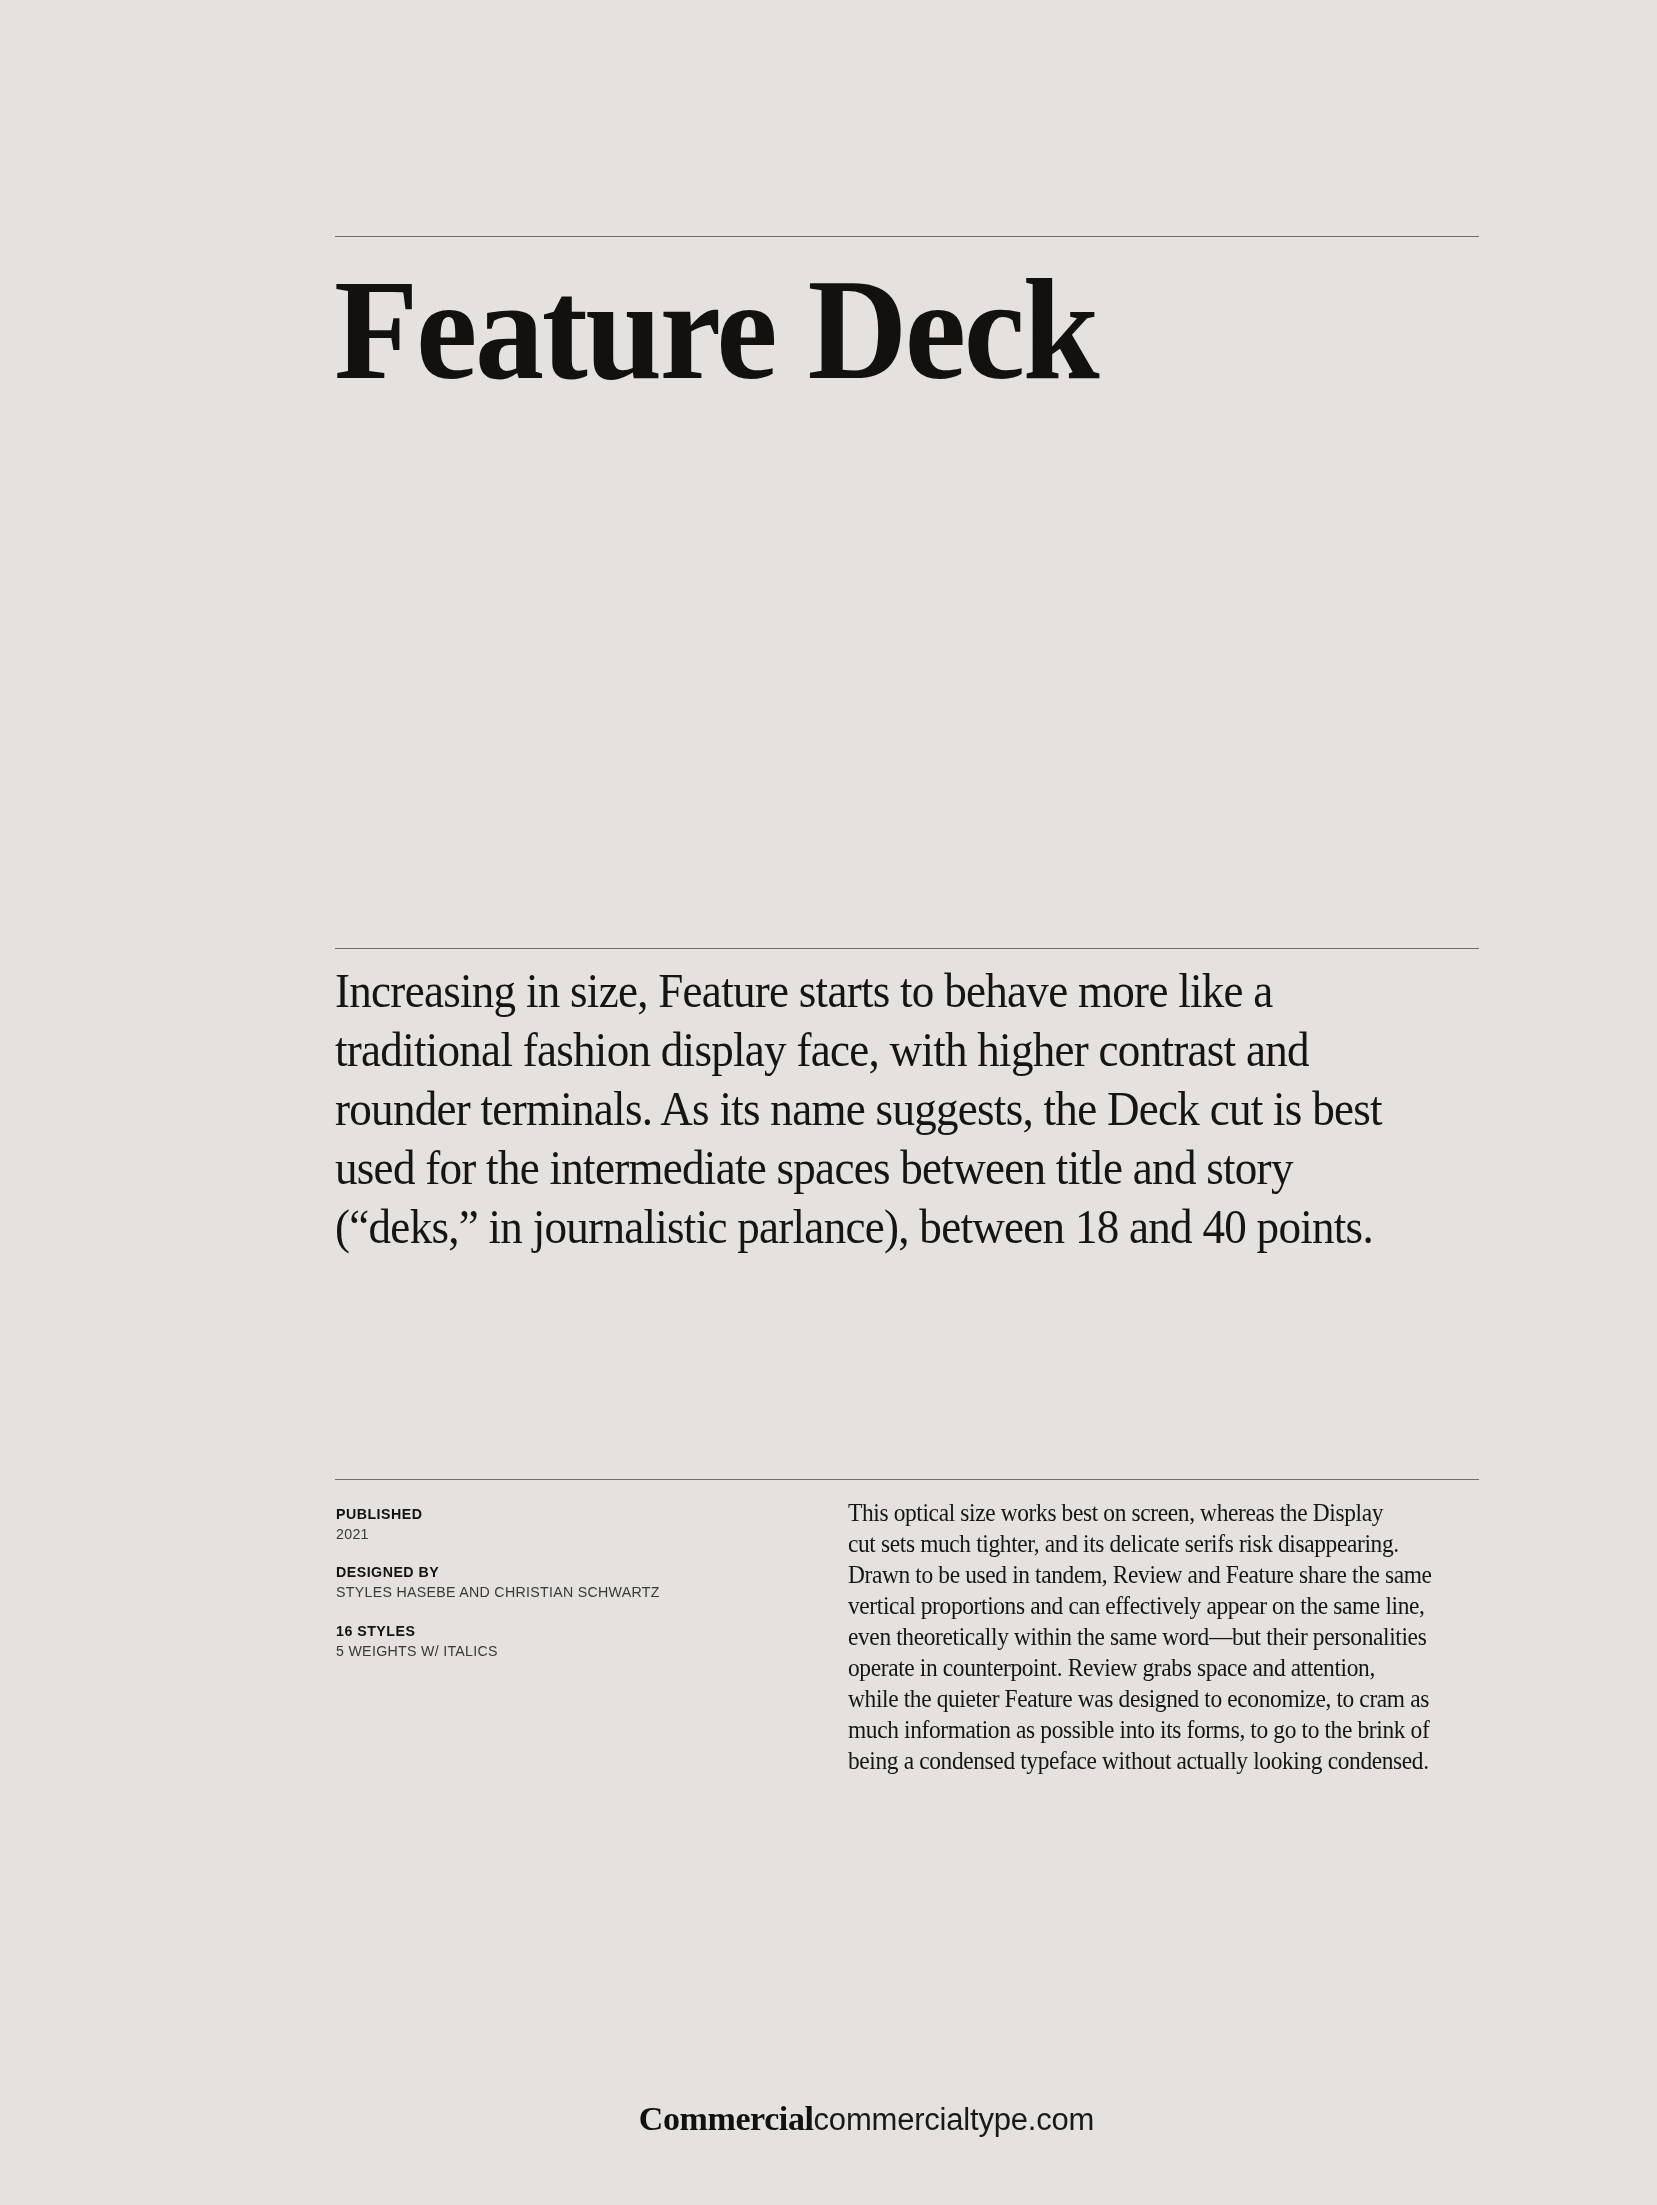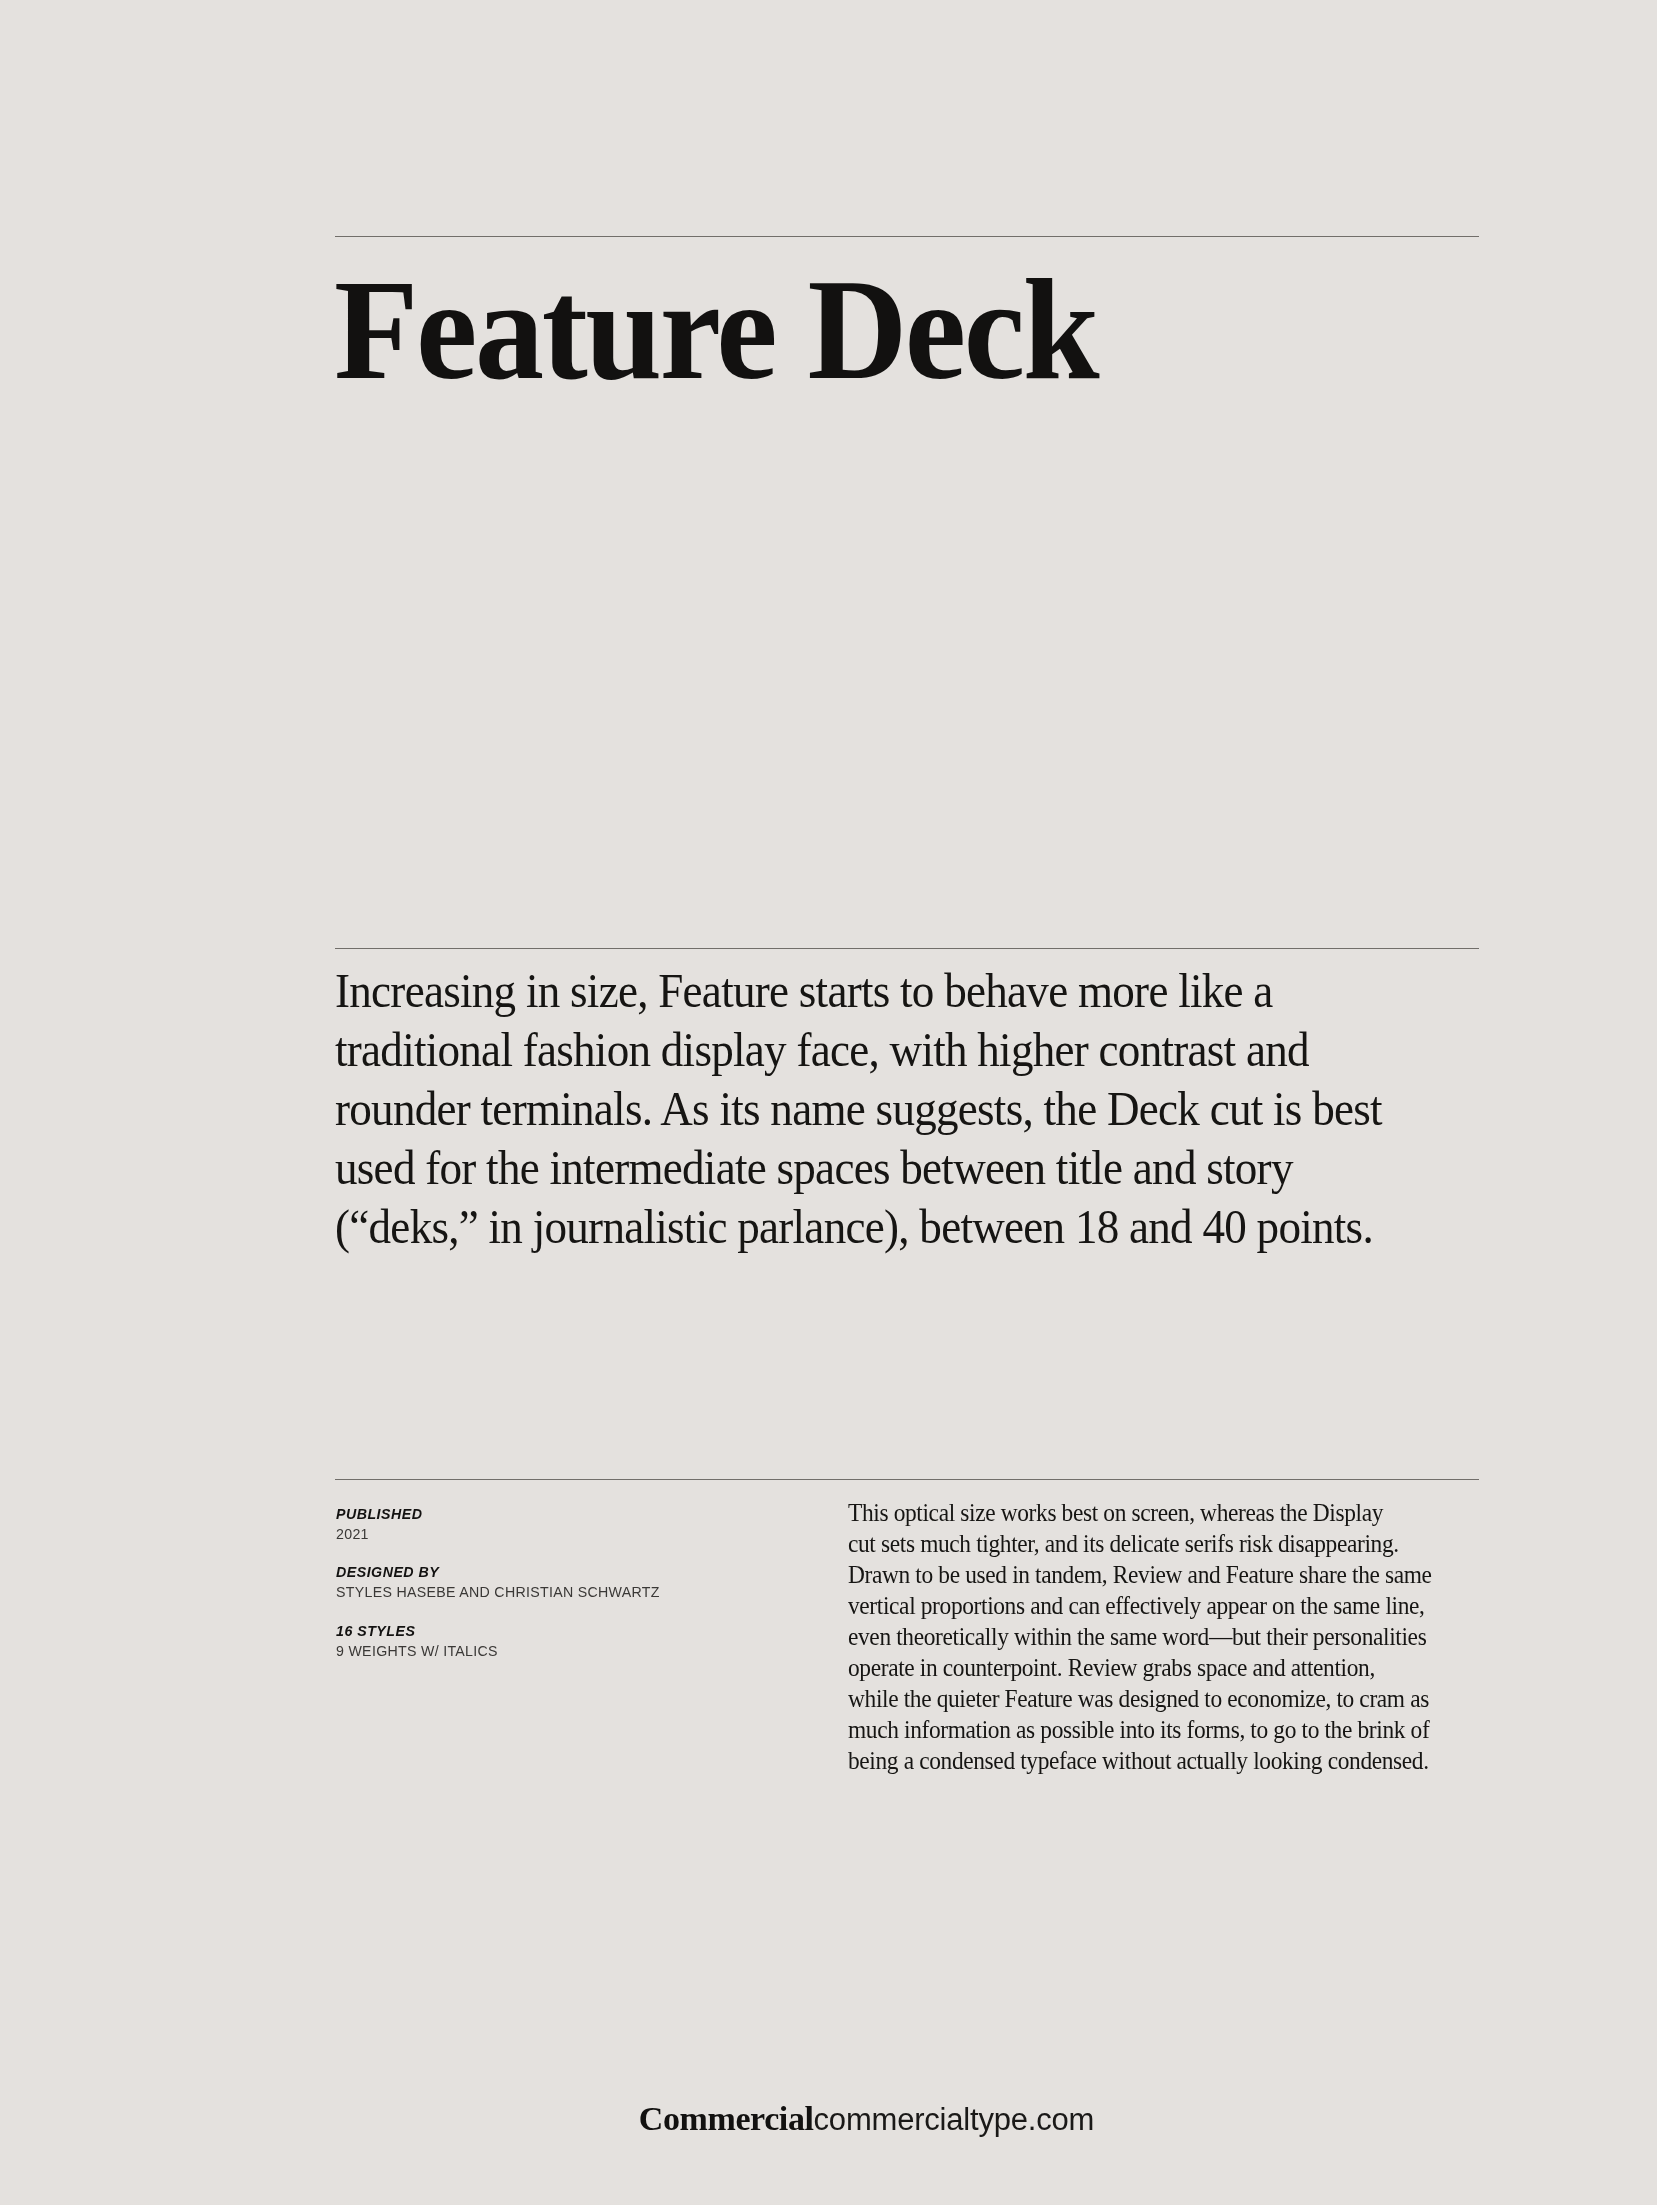--- a/index.html
+++ b/index.html
@@ -63,21 +63,20 @@
     font-family: "Liberation Sans", sans-serif;
     font-size: 14.2px;
     line-height: 20px;
     color: #3a3836;
   }
   .spec-block { margin-bottom: 18.4px; }
   .spec-label {
     font-weight: 700;
     letter-spacing: 0.5px;
     color: #131211;
-    font-style: italic;
   }
   .spec-value { letter-spacing: 0.3px; }
 
   .description {
     position: absolute;
     left: 848px;
     top: 1497px;
     font-size: 26px;
     line-height: 31px;
     letter-spacing: -0.4px;
@@ -138,21 +137,21 @@
       <div class="spec-block">
         <div class="spec-label">PUBLISHED</div>
         <div class="spec-value">2021</div>
       </div>
       <div class="spec-block">
         <div class="spec-label">DESIGNED BY</div>
         <div class="spec-value">STYLES HASEBE AND CHRISTIAN SCHWARTZ</div>
       </div>
       <div class="spec-block">
         <div class="spec-label">16 STYLES</div>
-        <div class="spec-value">9 WEIGHTS W/ ITALICS</div>
+        <div class="spec-value">5 WEIGHTS W/ ITALICS</div>
       </div>
     </div>
 
   <div class="description" id="description">
       <div class="line">This optical size works best on screen, whereas the Display</div>
       <div class="line">cut sets much tighter, and its delicate serifs risk disappearing.</div>
       <div class="line">Drawn to be used in tandem, Review and Feature share the same</div>
       <div class="line">vertical proportions and can effectively appear on the same line,</div>
       <div class="line">even theoretically within the same word—but their personalities</div>
       <div class="line">operate in counterpoint. Review grabs space and attention,</div>

